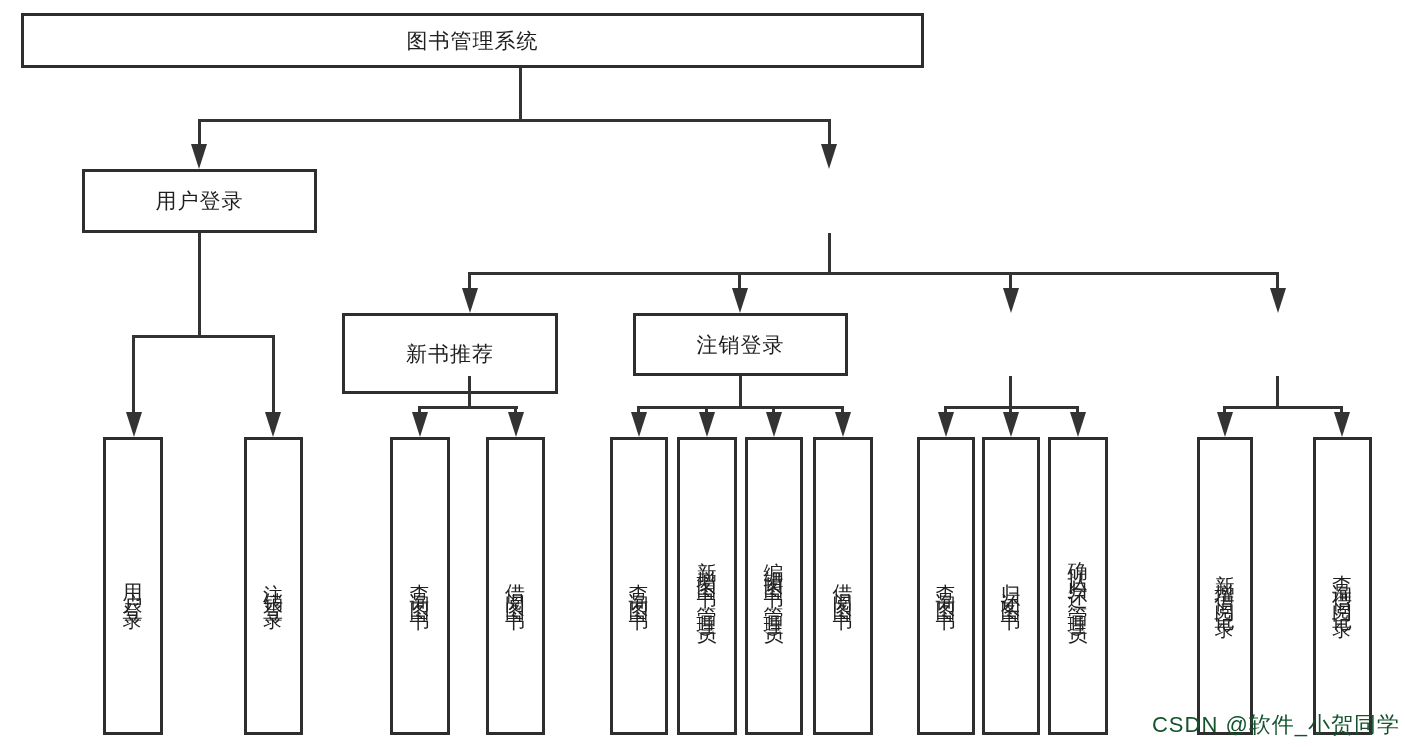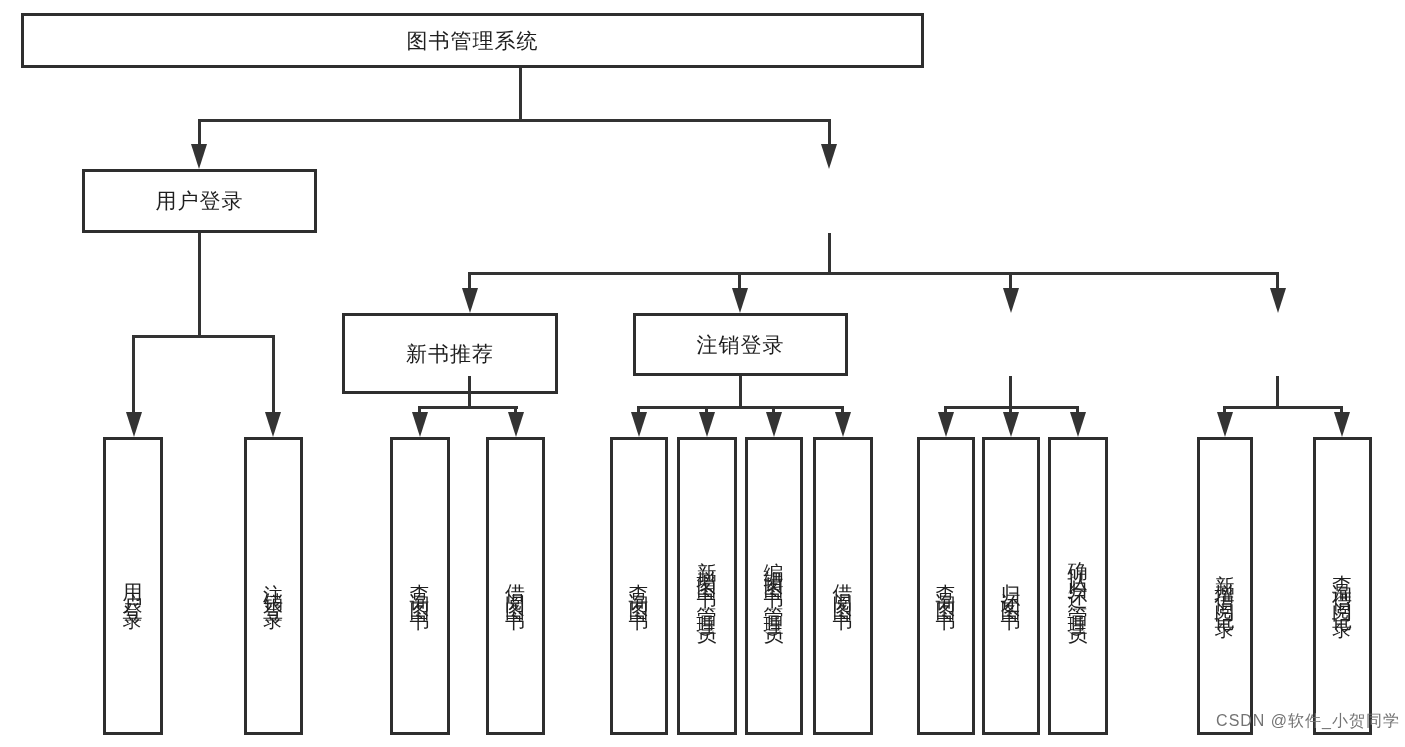--- a/index.html
+++ b/index.html
@@ -19,22 +19,22 @@
     font-size:20px; letter-spacing:9px; line-height:1.1; white-space:nowrap;
   }
   .vline { position:absolute; width:3px; background:#333333; }
   .hline { position:absolute; height:3px; background:#333333; }
   .arr {
     position:absolute; width:0; height:0;
     border-left:8px solid transparent; border-right:8px solid transparent;
     border-top:25px solid #333333;
   }
   .watermark {
-    position:absolute; right:5px; bottom:15px; z-index:5;
-    font-size:16px; color:#737373; letter-spacing:1px; white-space:nowrap;
+    position:absolute; right:5px; bottom:7px; z-index:5;
+    font-size:22px; color:#14532d; letter-spacing:1px; white-space:nowrap;
   }
 </style>
 </head>
 <body>
 
 <div class="canvas">
 
   <div class="box h" style="left:21px;top:13px;width:903px;height:55px">
     <span class="lbl">图书管理系统</span>
   </div>

